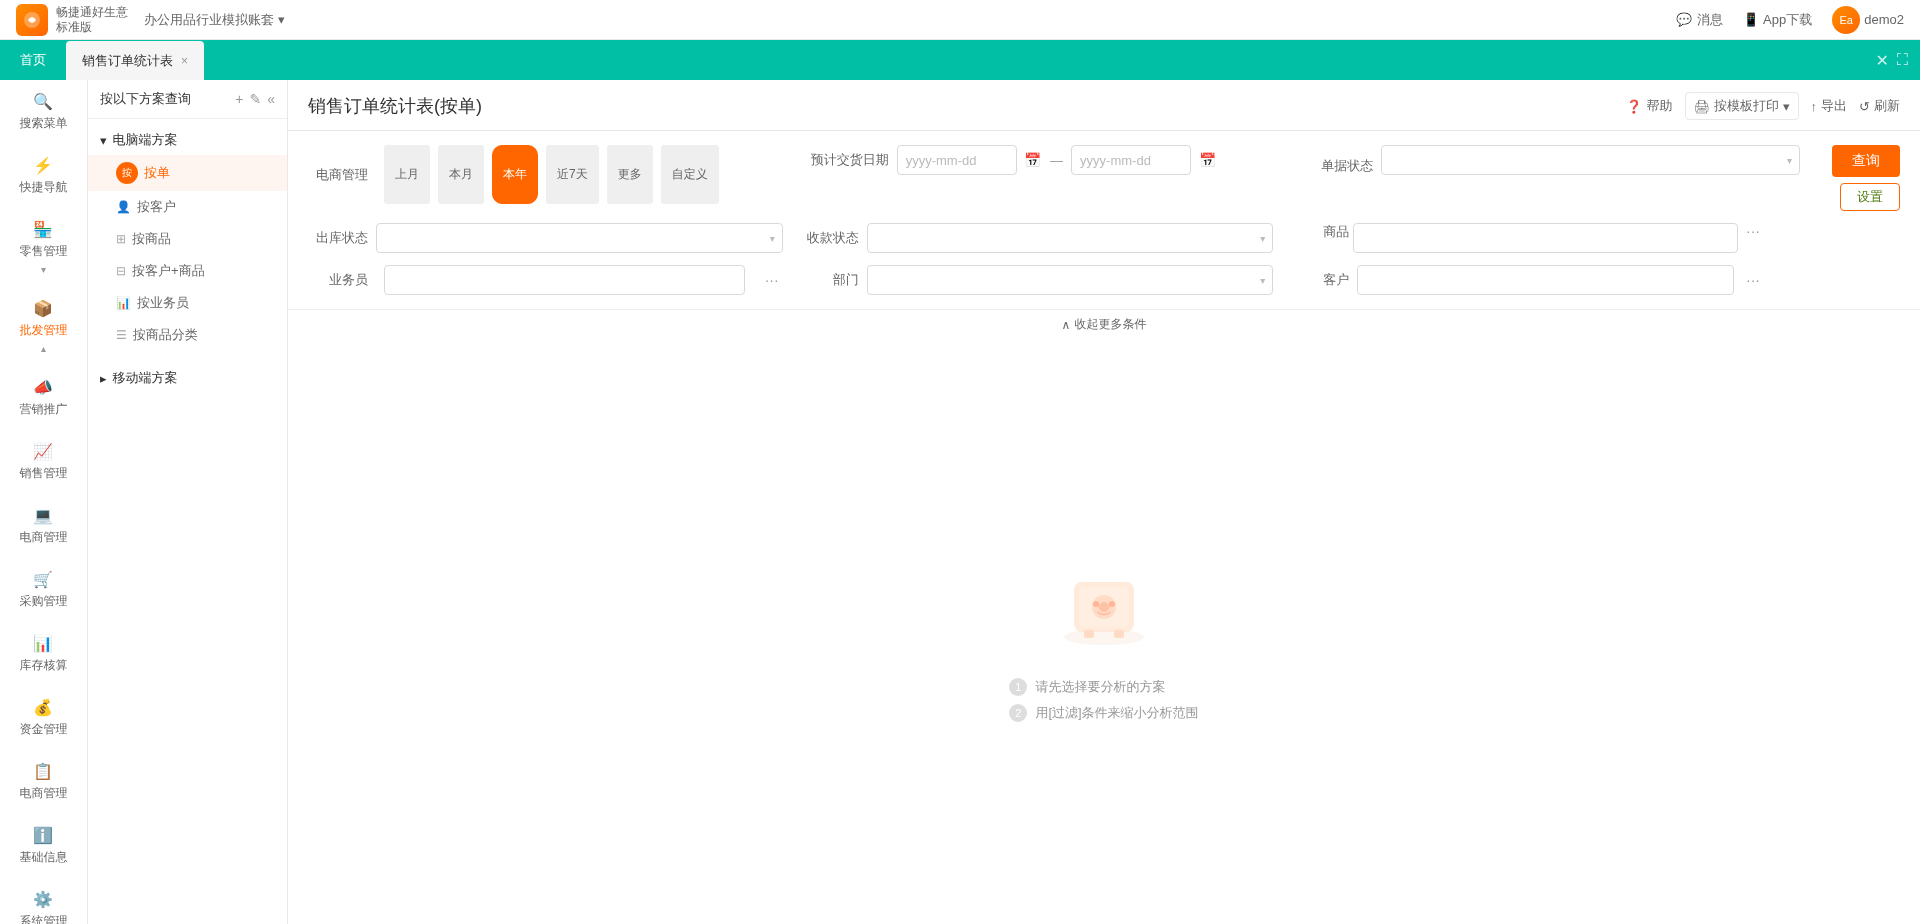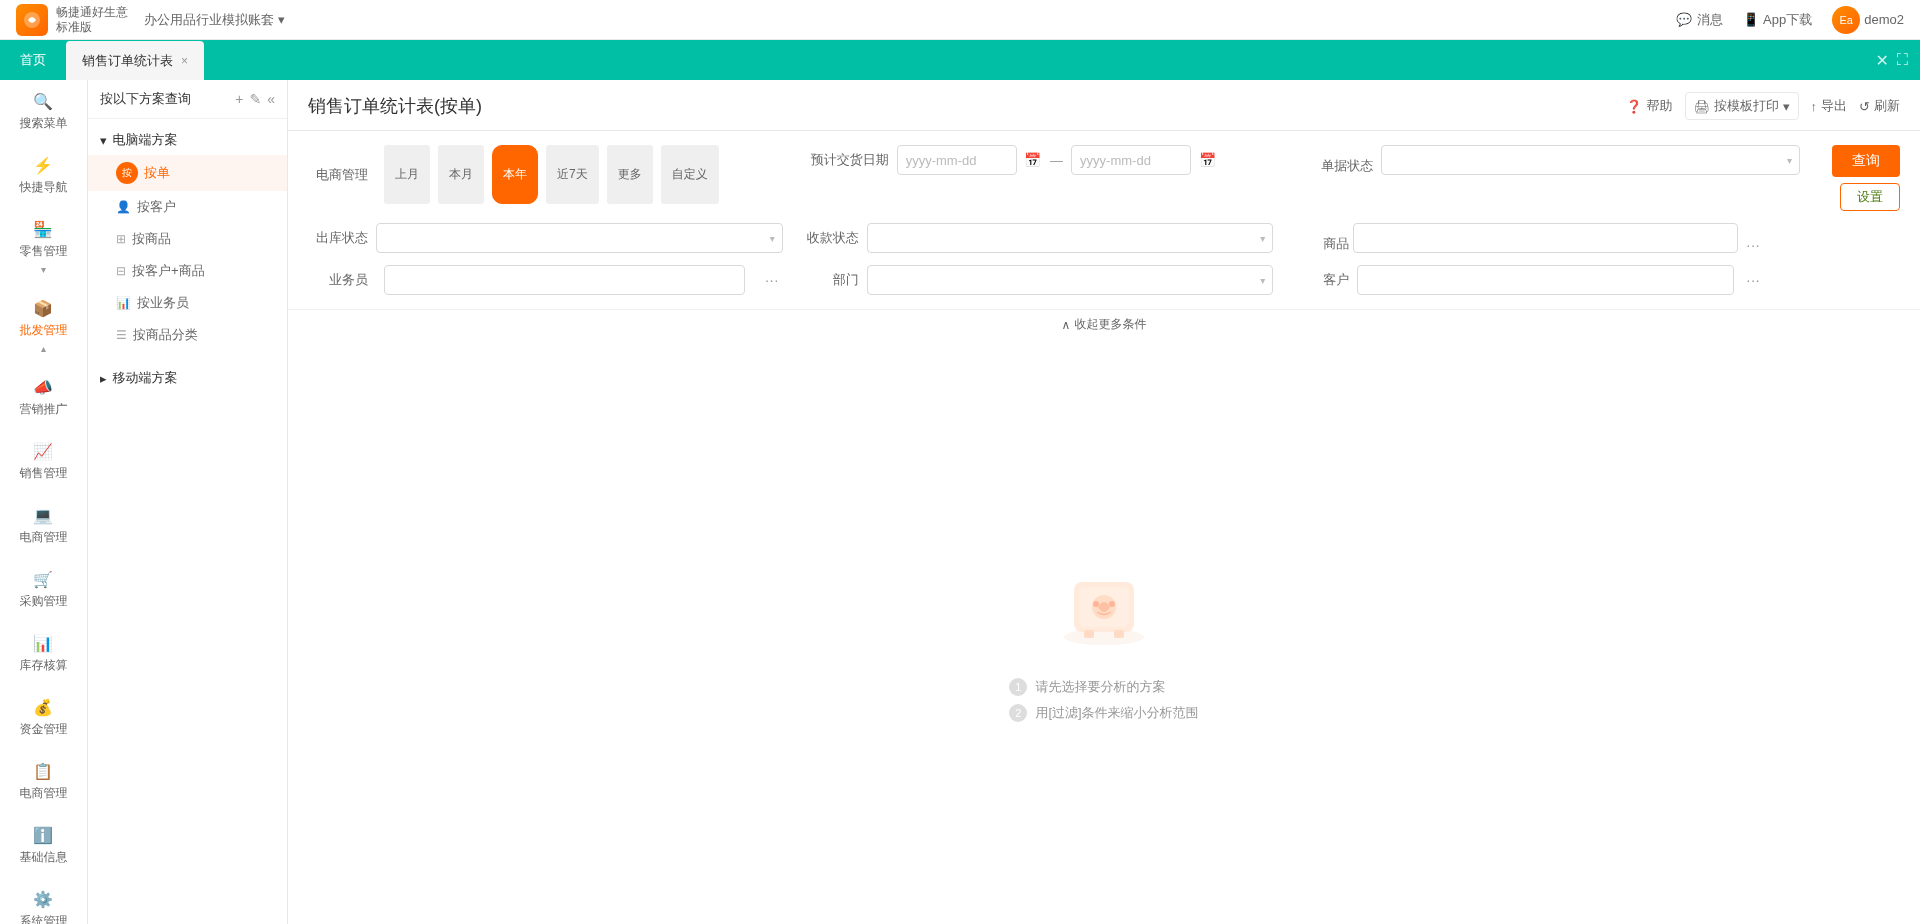--- a/index.html
+++ b/index.html
@@ -520,21 +520,21 @@
               <span class="chevron">▾</span>
             </div>
           </div>
           <div style="flex:1; display:flex; align-items:center; gap:8px;">
             <span class="filter-label">收款状态</span>
             <div class="filter-select-wrap" style="flex:1;">
               <select class="filter-select" style="width:100%;"></select>
               <span class="chevron">▾</span>
             </div>
           </div>
-          <div style="flex:1; display:flex; align-items:flex-end; gap:4px;">
+          <div style="flex:1; display:flex; align-items:flex-start; gap:4px;">
             <span class="filter-label">商品</span>
             <input class="filter-input" style="flex: 1 1 0%;">
             <span class="filter-dots">···</span>
           </div>
           <div style="width:120px;"></div>
         </div>
 
         <div style="display:flex; gap:16px; align-items:center;">
           <div style="flex:1; display:flex; align-items:center; gap:16px;">
             <span class="filter-label">业务员</span>

